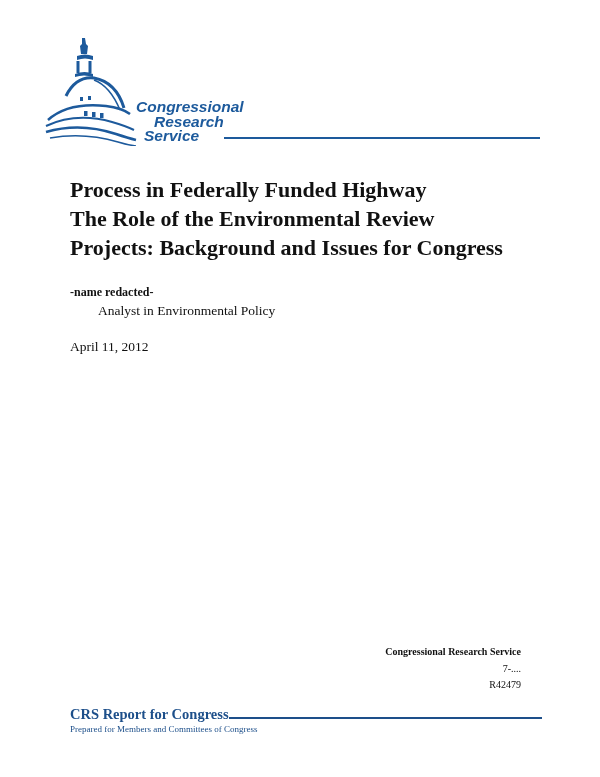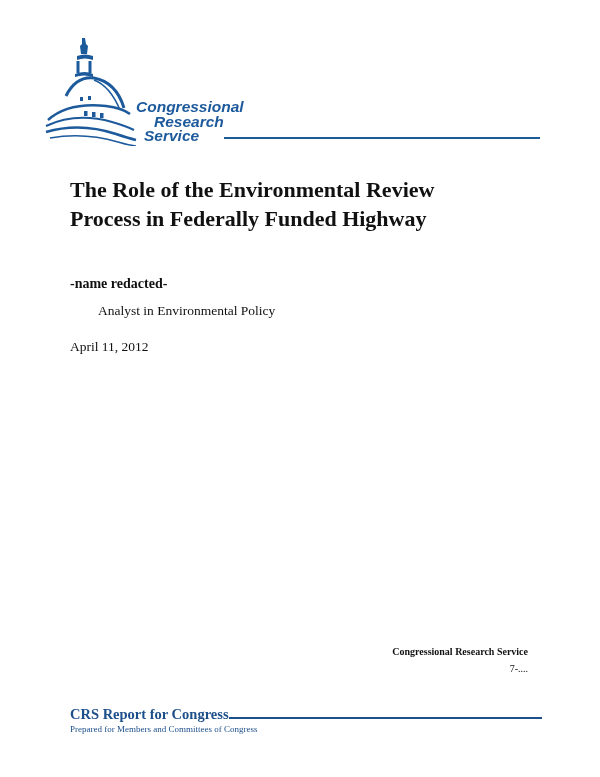--- a/index.html
+++ b/index.html
@@ -15,24 +15,24 @@
       color: #1d5a9c; font-size: 15.5px; line-height: 14.5px;
     }
     .logo-text div { white-space: nowrap; }
     .logo-text .l2 { padding-left: 6px; margin-left: 12px; }
     .logo-text .l3 { padding-left: 8px; }
     .logo-rule { position: absolute; left: 224px; top: 136.5px; width: 316px; height: 2px; background: #1d5a9c; }
     .title {
       position: absolute; left: 70px; top: 175px; width: 480px;
       font-weight: bold; font-size: 22px; line-height: 29px; color: #111;
     }
-    .author { position: absolute; left: 70px; top: 276px; font-weight: bold; font-size: 14px; }
+    .author { position: absolute; left: 70px; top: 285px; font-weight: bold; font-size: 12px; }
     .role { position: absolute; left: 70px; top: 303px; font-size: 13.5px; margin-left: 28px; }
     .date { position: absolute; left: 70px; top: 339px; font-size: 13.5px; }
-    .info { position: absolute; right: 72px; top: 644px; text-align: right; font-size: 10px; line-height: 16.5px; }
+    .info { position: absolute; right: 79px; top: 644px; text-align: right; font-size: 10px; line-height: 16.5px; }
     .info .org { font-weight: bold; font-size: 10px; }
     .footer-title {
       position: absolute; left: 70px; top: 706px; font-weight: bold; font-size: 14.5px; color: #1d4f8a;
     }
     .footer-rule { position: absolute; left: 229px; top: 717px; width: 313px; height: 2px; background: #1d4f8a; }
     .footer-sub {
       position: absolute; left: 70px; top: 724px; font-size: 9px; color: #1d4f8a;
     }
   </style>
 </head>
@@ -65,28 +65,30 @@
   </svg>
   <div class="logo-text">
     <div>Congressional</div>
     <div class="l2">Research</div>
     <div class="l3">Service</div>
   </div>
 </div>
 <div class="logo-rule"></div>
 
 <div class="title">
+  <div>Process in Federally Funded Highway</div>
   <div>The Role of the Environmental Review</div>
-  <div>Process in Federally Funded Highway</div>
+  <div>Projects: Background and Issues for Congress</div>
 </div>
 
 <div class="author">-name redacted-</div>
 <div class="role">Analyst in Environmental Policy</div>
 <div class="date">April 11, 2012</div>
 
 <div class="info">
   <div class="org">Congressional Research Service</div>
   <div>7-....</div>
+  <div>R42479</div>
 </div>
 
 <div class="footer-title">CRS Report for Congress</div>
 <div class="footer-rule"></div>
 <div class="footer-sub">Prepared for Members and Committees of Congress</div>
 
 </body></html>

